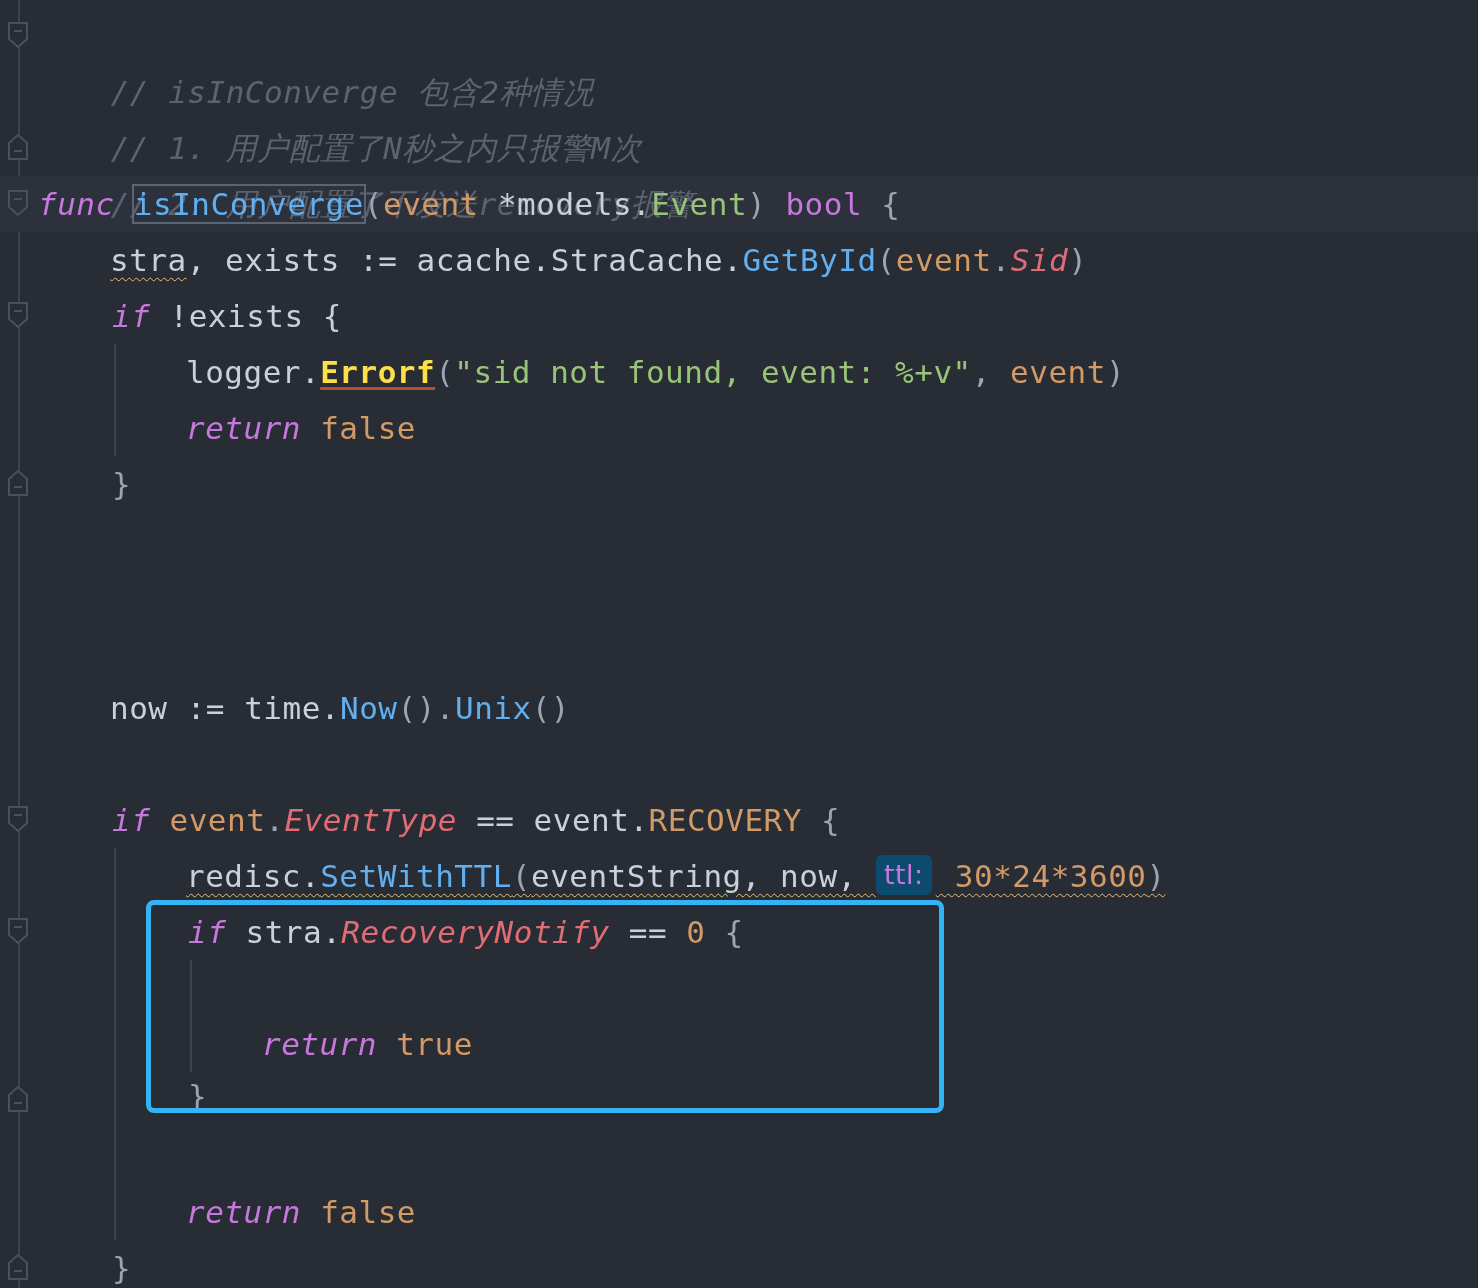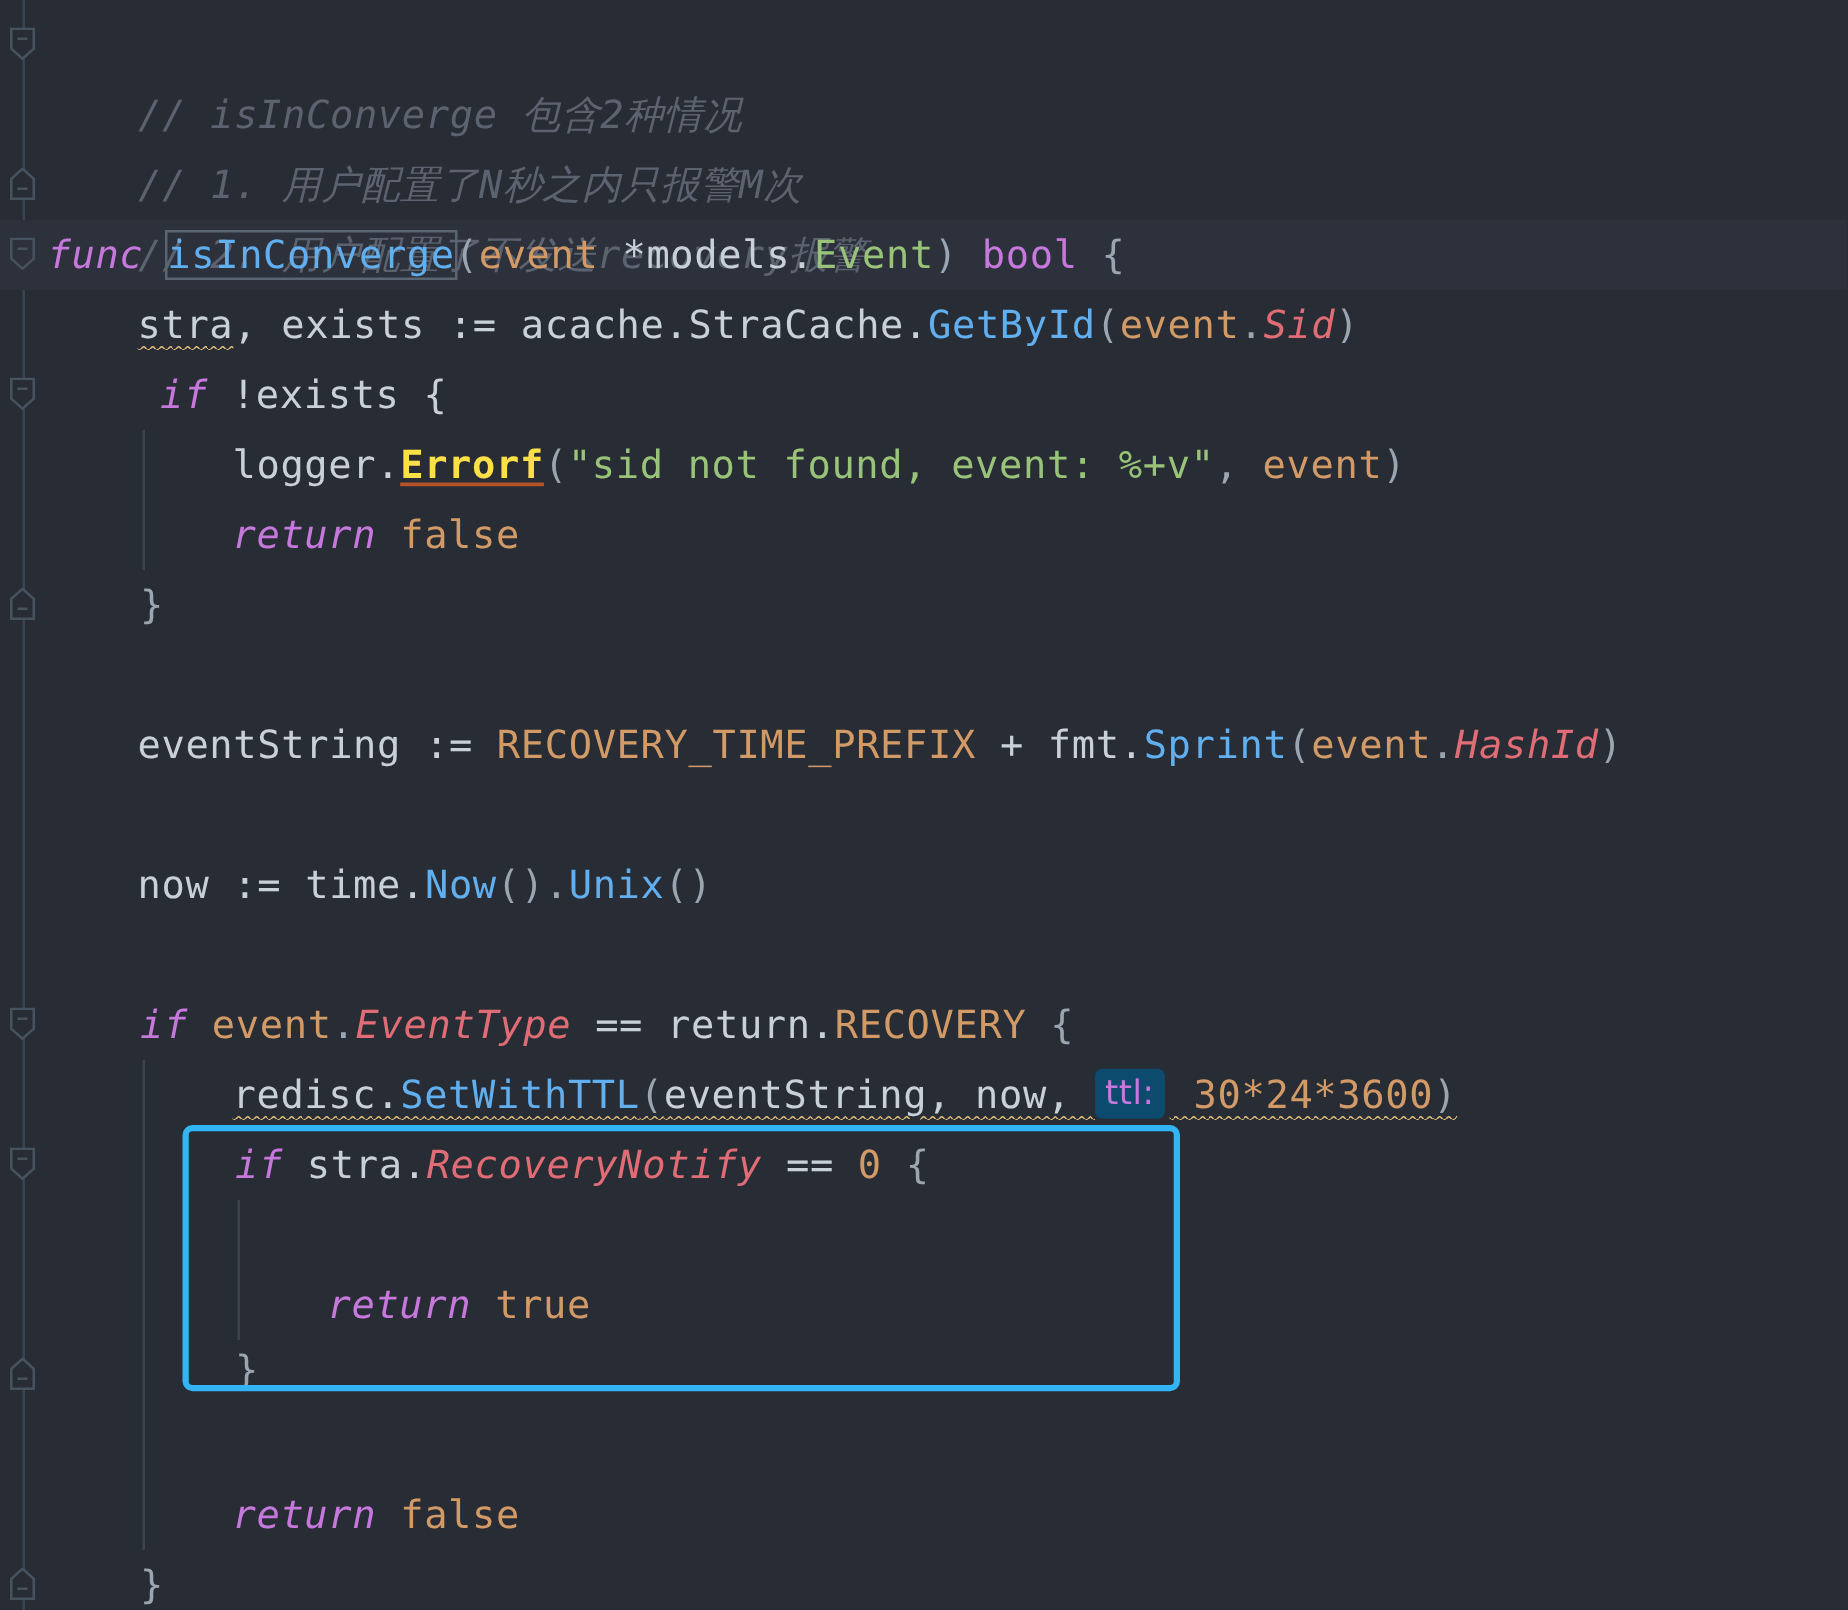--- a/index.html
+++ b/index.html
@@ -101,33 +101,32 @@
   </div>
 
   <div class="line" style="top:120px; left:34px;">
     <span class="c-comment">// 2. 用户配置了不发送recovery报警</span>
   </div>
 
   <div class="line" style="top:176px; left:38px;"><span class="c-kw">func</span> <span class="c-fn selbox">isInConverge</span><span class="c-punc">(</span><span class="c-param">event</span><span> *models.</span><span class="c-type">Event</span><span class="c-punc">) </span><span class="c-kw2">bool</span><span class="c-punc"> {</span></div>
 
   <div class="line" style="top:232px; left:110px;"><span class="squiggle">stra</span><span>, exists := acache.StraCache.</span><span class="c-fn">GetById</span><span class="c-punc">(</span><span class="c-param">event</span><span class="c-punc">.</span><span class="c-field">Sid</span><span class="c-punc">)</span></div>
 
-  <div class="line" style="top:288px; left:128px;"><span class="c-kw">if</span><span> !exists {</span></div>
+  <div class="line" style="top:288px; left:112px;"><span class="c-kw">if</span><span> !exists {</span></div>
 
   <div class="line" style="top:344px; left:186px;"><span>logger.</span><span class="c-err">Errorf</span><span class="c-punc">(</span><span class="c-str">"sid not found, event: %+v"</span><span class="c-punc">, </span><span class="c-param">event</span><span class="c-punc">)</span></div>
 
   <div class="line" style="top:400px; left:186px;"><span class="c-kw">return</span><span class="c-const"> false</span></div>
 
   <div class="line" style="top:456px; left:112px;"><span class="c-punc">}</span></div>
 
-  <div class="line" style="top:568px; left:110px;"><span>eventString := </span><span class="c-const">RECOVERY_TIME_PREFIX</span><span> + fmt.</span><span class="c-fn">Sprint</span><span class="c-punc">(</span><span class="c-param">event</span><span class="c-punc">.</span><span class="c-field">HashId</span><span class="c-punc">)</span></div>
 
   <div class="line" style="top:680px; left:110px;"><span>now := time.</span><span class="c-fn">Now</span><span class="c-punc">().</span><span class="c-fn">Unix</span><span class="c-punc">()</span></div>
 
-  <div class="line" style="top:792px; left:112px;"><span class="c-kw">if</span><span class="c-param"> event</span><span class="c-punc">.</span><span class="c-field">EventType</span><span> == return.</span><span class="c-const">RECOVERY</span><span class="c-punc"> {</span></div>
+  <div class="line" style="top:792px; left:112px;"><span class="c-kw">if</span><span class="c-param"> event</span><span class="c-punc">.</span><span class="c-field">EventType</span><span> == event.</span><span class="c-const">RECOVERY</span><span class="c-punc"> {</span></div>
 
   <div class="line" style="top:848px; left:186px;"><span class="squiggle"><span>redisc.</span><span class="c-fn">SetWithTTL</span><span class="c-punc">(</span><span>eventString, now, </span><span class="hint">ttl:</span><span class="c-num"> 30*24*3600</span><span class="c-punc">)</span></span></div>
 
   <div class="line" style="top:904px; left:188px;"><span class="c-kw">if</span><span> stra.</span><span class="c-field">RecoveryNotify</span><span> == </span><span class="c-num">0</span><span class="c-punc"> {</span></div>
 
 
   <div class="line" style="top:1016px; left:262px;"><span class="c-kw">return</span><span class="c-const"> true</span></div>
 
   <div class="line" style="top:1068px; left:188px;"><span class="c-punc">}</span></div>
 

